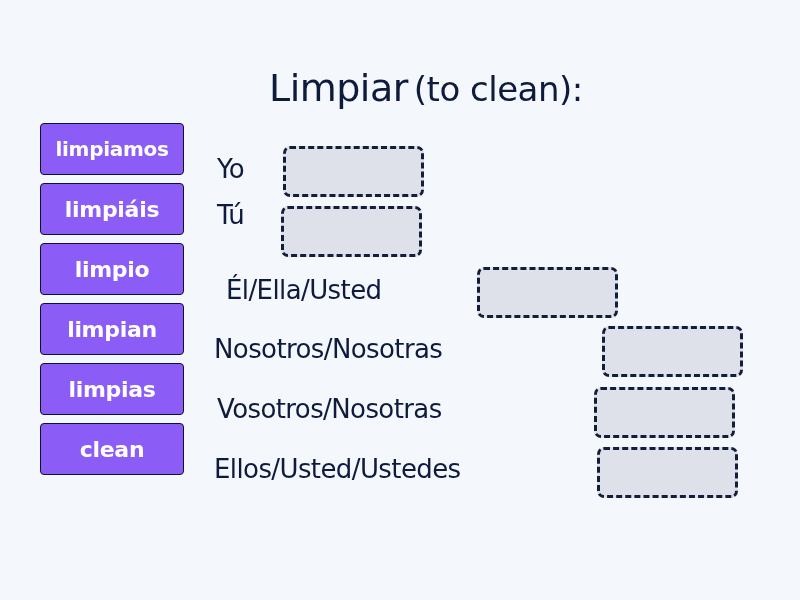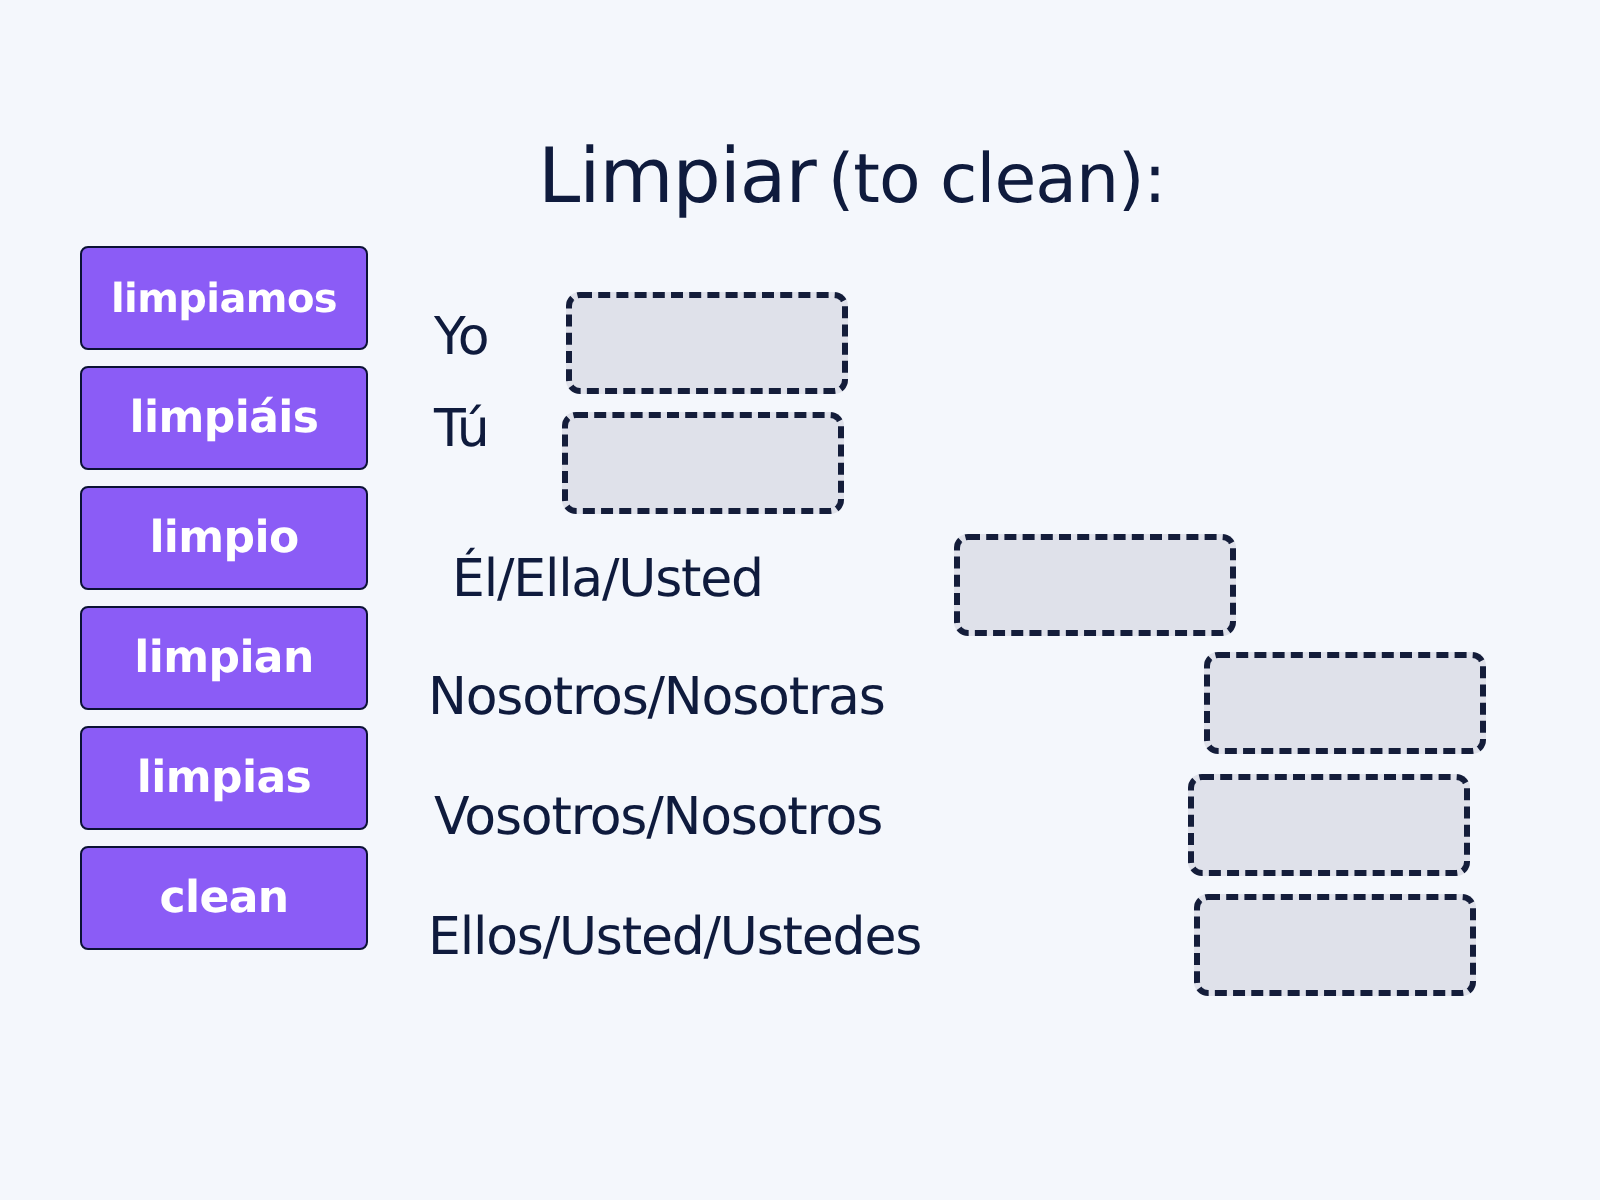--- a/index.html
+++ b/index.html
@@ -52,17 +52,17 @@
 
 <div class="label" style="left:217px; top:189px">Tú</div>
 <div class="drop" style="left:281px; top:206px"></div>
 
 <div class="label" style="left:226px; top:264px">Él/Ella/Usted</div>
 <div class="drop" style="left:477px; top:267px"></div>
 
 <div class="label" style="left:214px; top:323px">Nosotros/Nosotras</div>
 <div class="drop" style="left:602px; top:326px"></div>
 
-<div class="label" style="left:217px; top:383px">Vosotros/Nosotros</div>
+<div class="label" style="left:217px; top:383px">Vosotros/Nosotras</div>
 <div class="drop" style="left:594px; top:387px"></div>
 
 <div class="label" style="left:214px; top:443px">Ellos/Usted/Ustedes</div>
 <div class="drop" style="left:597px; top:447px"></div>
 
 </body></html>

